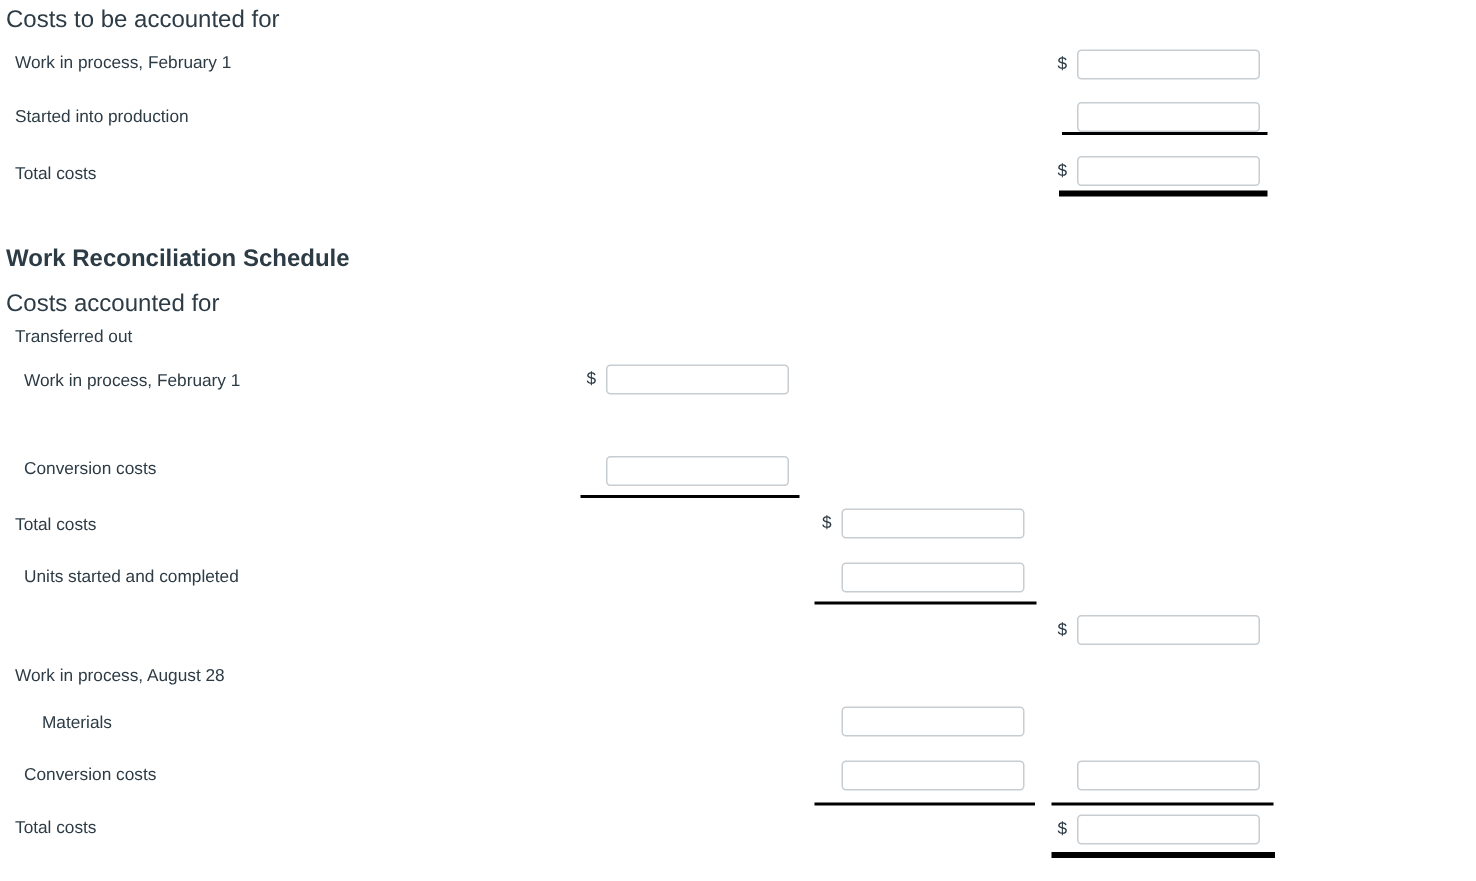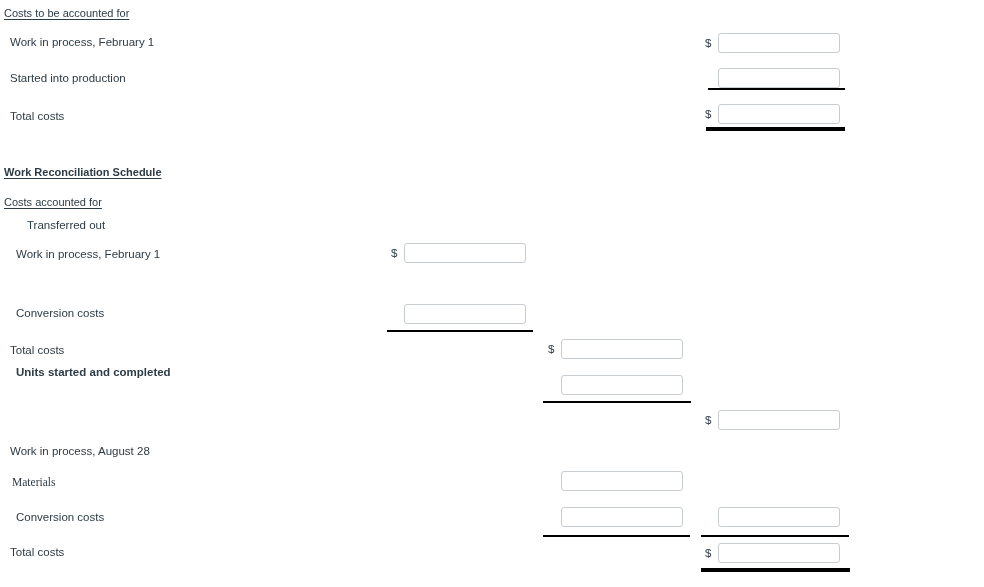--- a/index.html
+++ b/index.html
@@ -10,24 +10,23 @@
   }
   #form-canvas {
     position: relative;
     width: 984px;
     height: 587px;
     background: #ffffff;
     overflow: hidden;
   }
   .hdr {
     position: absolute;
-    font-size: 11px;
+    font-size: 16px;
     line-height: 13px;
     color: #2d3b45;
-    text-decoration: underline;
     text-underline-offset: 2px;
     white-space: nowrap;
   }
   .hdr.bold { font-weight: bold; }
   .lbl {
     position: absolute;
     font-size: 11.5px;
     line-height: 13px;
     color: #2d3b45;
     white-space: nowrap;
@@ -60,27 +59,27 @@
 </head>
 <body>
 
 <div id="form-canvas">
     <div class="hdr" style="left: 4px; top: 7px;">Costs to be accounted for</div>
     <div class="hdr bold" style="left: 4px; top: 166px;">Work Reconciliation Schedule</div>
     <div class="hdr" style="left: 4px; top: 196px;">Costs accounted for</div>
     <div class="lbl" style="left: 10px; top: 36px;">Work in process, February 1</div>
     <div class="lbl" style="left: 10px; top: 72px;">Started into production</div>
     <div class="lbl" style="left: 10px; top: 110px;">Total costs</div>
-    <div class="lbl" style="left: 10px; top: 219px; margin-left: 17px;">Transferred out</div>
+    <div class="lbl" style="left: 10px; top: 219px;">Transferred out</div>
     <div class="lbl" style="left: 16px; top: 248px;">Work in process, February 1</div>
     <div class="lbl" style="left: 16px; top: 307px;">Conversion costs</div>
     <div class="lbl" style="left: 10px; top: 344px;">Total costs</div>
-    <div class="lbl" style="left: 16px; top: 366px; font-weight: bold;">Units started and completed</div>
+    <div class="lbl" style="left: 16px; top: 379px;">Units started and completed</div>
     <div class="lbl" style="left: 10px; top: 445px;">Work in process, August 28</div>
-    <div class="lbl" style="left: 12px; top: 476px; font-family: Liberation Serif, serif;">Materials</div>
+    <div class="lbl" style="left: 28px; top: 476px;">Materials</div>
     <div class="lbl" style="left: 16px; top: 511px;">Conversion costs</div>
     <div class="lbl" style="left: 10px; top: 546px;">Total costs</div>
     <span class="dollar" style="left: 705px; top: 37px;">$</span>
     <input class="inp" type="text" style="left: 718px; top: 33px;">
     <input class="inp" type="text" style="left: 718px; top: 68px;">
     <span class="dollar" style="left: 705px; top: 108px;">$</span>
     <input class="inp" type="text" style="left: 718px; top: 104px;">
     <span class="dollar" style="left: 391px; top: 247px;">$</span>
     <input class="inp" type="text" style="left: 404px; top: 243px;">
     <input class="inp" type="text" style="left: 404px; top: 304px;">

